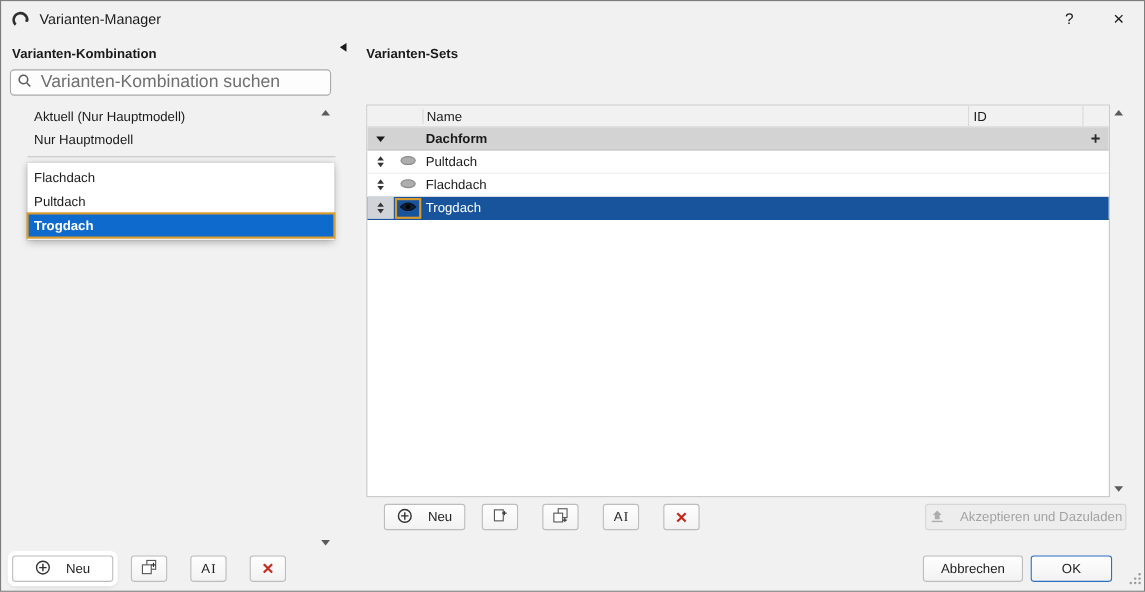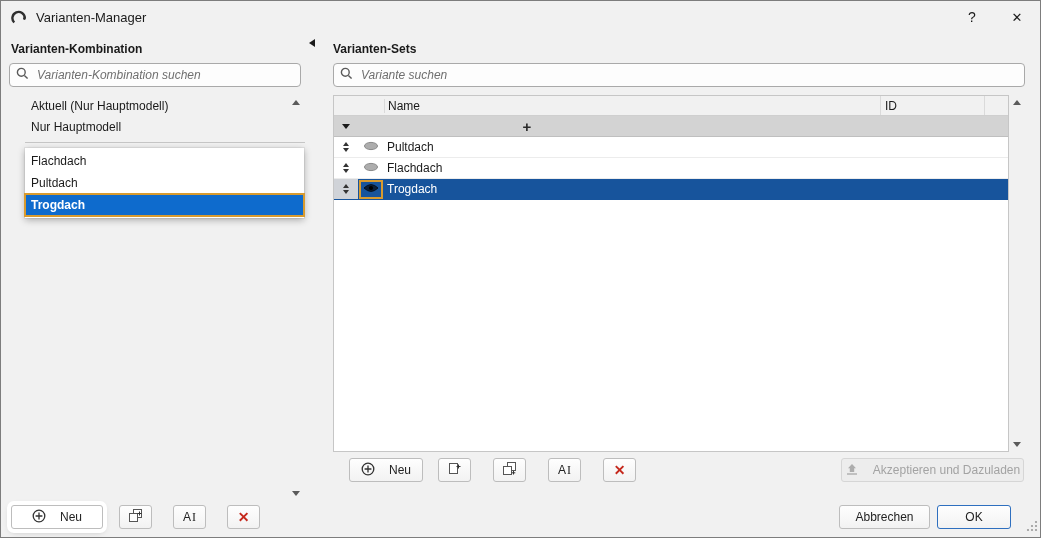--- a/index.html
+++ b/index.html
@@ -15,22 +15,22 @@
             font-size:14px; cursor:default; }
   .help-btn { right:46px; width:44px; }
   .close-btn { right:0; width:46px; font-size:13px; }
 
   
   .panel-heading { position:absolute; font-weight:bold; font-size:12px; }
 
   
   .searchbox { position:absolute; height:24px; background:#fdfdfd; border:1px solid #a9a9a9;
                border-radius:4px; display:flex; align-items:center; padding:0 6px; }
-  .searchbox input { flex:1; border:none; outline:none; background:transparent; font-size:12px;
-                     font-family:"Liberation Sans", sans-serif; color:#0f172a; margin-left:6px;font-style:italic; }
+  .searchbox input { flex:1; border:none; outline:none; background:transparent; font-size:16px;
+                     font-family:"Liberation Sans", sans-serif; color:#0f172a; margin-left:6px; }
   .searchbox input::placeholder { color:#6f6f6f; }
 
   
   .lp-list { position:absolute; left:24px; top:94px; width:280px; }
   .lp-item { height:21px; display:flex; align-items:center; padding-left:6px; cursor:default; }
   .lp-divider { border-top:1px solid #c6c6c6; margin:5px 0 5px 0; }
   .spotlight { background:#fff; width:279px; padding:2px 0;
                box-shadow:0 0 0 1px rgba(0,0,0,0.05), 0 2px 7px rgba(0,0,0,0.3); }
   .spotlight .lp-item { height:22px; }
   .lp-item.selected { background:#0e6bcd; color:#fff; font-weight:bold;
@@ -162,45 +162,37 @@
     <span><span class="ri-a">A</span><span class="ri-i">I</span></span>
   </div>
   <div class="btn icon-btn" style="left:226px; top:504px;">
     <span class="del-glyph">✕</span>
   </div>
 
   <span class="tri-left" style="position:absolute; left:308px; top:38px;"></span>
 
   <div class="panel-heading" style="left:332px; top:41px;">Varianten-Sets</div>
 
-  <div class="searchbox" style="left:332px; top:62px; width:692px;">
-    <span>
-      <svg width="13" height="13" viewBox="0 0 13 13">
-        <circle cx="5.3" cy="5.3" r="3.9" fill="none" stroke="#5a5a5a" stroke-width="1.4"></circle>
-        <path d="M8.4 8.4l3.2 3.2" stroke="#5a5a5a" stroke-width="1.4"></path>
-      </svg>
-    </span>
-    <input placeholder="Variante suchen" style="">
-  </div>
 
   <div class="rp-table">
 
     <div class="trow thead">
       <div class="c-handle"></div>
       <div class="c-eye"></div>
       <div class="c-name">Name</div>
       <div class="c-id">ID</div>
       <div class="c-extra"></div>
     </div>
 
     <div class="trow group-row">
       <div class="c-handle">
           <span class="tri-down"></span>
         </div>
       <div class="c-eye"></div>
+      <div class="c-name">Dachform</div>
       <div class="c-id"></div>
       <div class="c-extra">
           <span class="plus-add">+</span>
         </div>
     </div>
 
     <div class="trow">
       <div class="c-handle">
           <span class="handle">
             <i class="t-up"></i>

